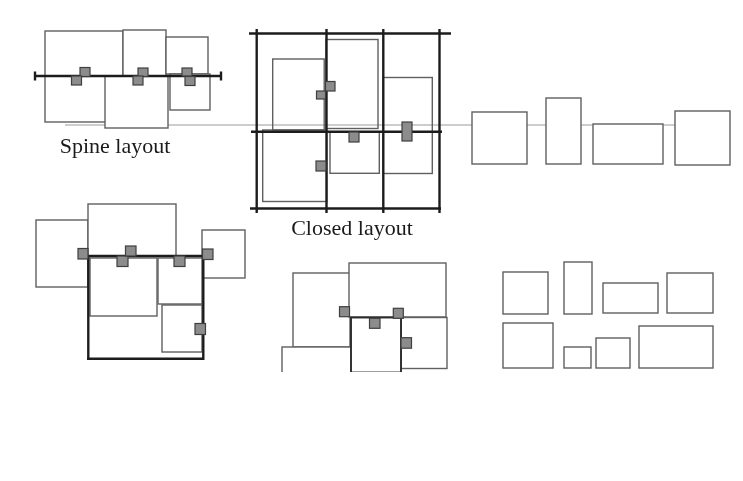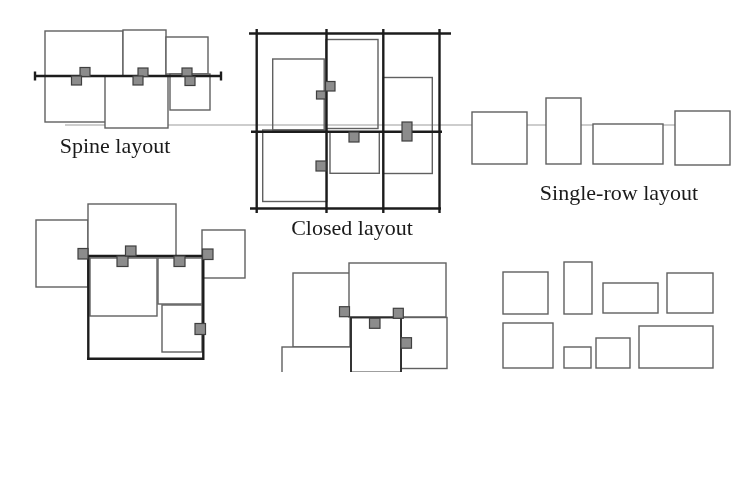--- a/index.html
+++ b/index.html
@@ -101,17 +101,16 @@
       <rect x="503" y="381" width="55" height="32" fill="#ffffff" stroke="#606060" stroke-width="1.4"></rect>
       <rect x="569" y="380" width="34" height="33" fill="#ffffff" stroke="#606060" stroke-width="1.4"></rect>
       <rect x="613" y="392" width="61" height="20" fill="#ffffff" stroke="#606060" stroke-width="1.4"></rect>
       <rect x="687" y="390" width="24" height="22" fill="#ffffff" stroke="#606060" stroke-width="1.4"></rect>
     </svg>
 
   <div class="fig-label" style="left:115px;top:135px">Spine layout</div>
 
   <div class="fig-label" style="left:352px;top:217px">Closed layout</div>
 
-  <div class="fig-label" style="left:619px;top:182px">Single-row layout</div>
 
 
 
 </div>
 
 </body></html>

